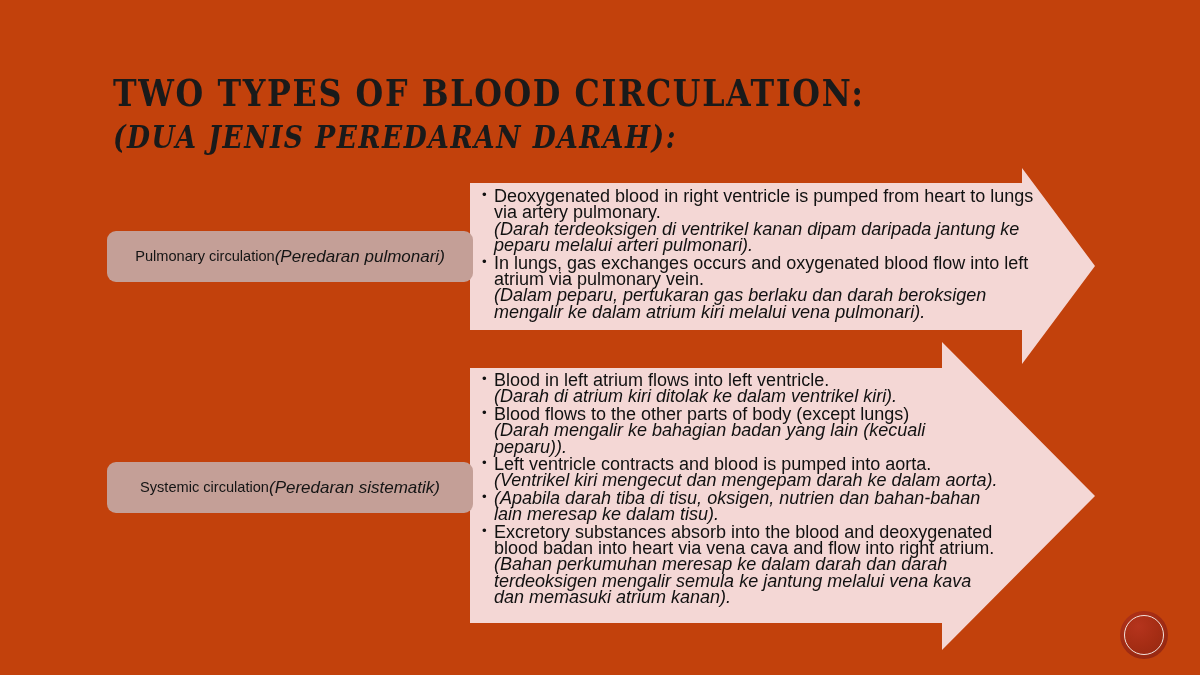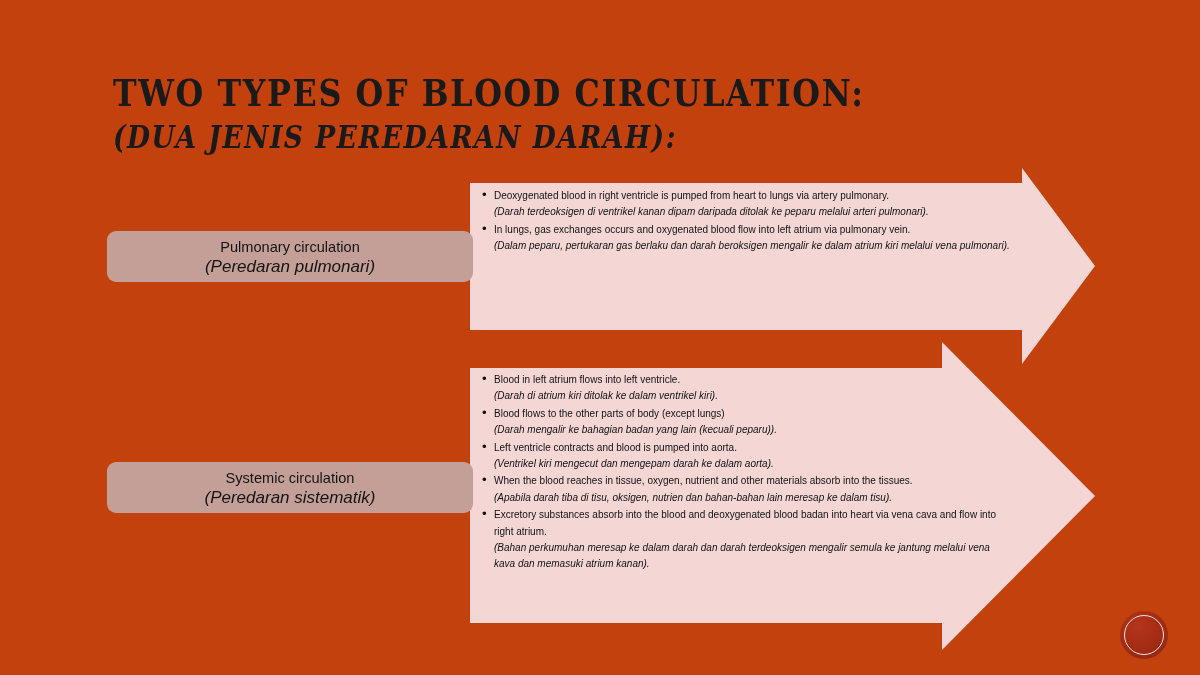--- a/index.html
+++ b/index.html
@@ -56,21 +56,21 @@
   .arrow-shape {
     position: absolute;
     left: 0;
     top: 0;
     width: 100%;
     height: 100%;
   }
   .arrow-text {
     position: absolute;
     color: #111111;
-    font-size: 10px;
+    font-size: 18px;
     line-height: 16.4px;
   }
   ul.bullets {
     list-style: none;
     margin: 0;
     padding: 0;
   }
   ul.bullets > li {
     position: relative;
     padding-left: 12px;
@@ -91,21 +91,21 @@
     display: block;
     font-style: italic;
   }
 
   
   .label-box {
     position: absolute;
     background: #c49f97;
     border-radius: 9px;
     display: flex;
-    flex-direction: column;
+    flex-direction: row;
     align-items: center;
     justify-content: center;
     color: #141414;
   }
   .label-en {
     font-size: 14.6px;
     line-height: 19px;
   }
   .label-ms {
     font-size: 17px;
@@ -145,21 +145,21 @@
   </div>
 
   <div class="arrow-wrap" style="left:470px; top:168px; width:625px; height:196px;">
     <svg class="arrow-shape" viewBox="0 0 625 196" preserveAspectRatio="none">
       <polygon points="0,15 552,15 552,0 625,98 552,196 552,162 0,162" fill="#f4d7d5"></polygon>
     </svg>
     <div class="arrow-text" style="left:12px; top:20px; width:558px;">
       <ul class="bullets">
         <li>
           <span class="en">Deoxygenated blood in right ventricle is pumped from heart to lungs via artery pulmonary.</span>
-          <span class="ms">(Darah terdeoksigen di ventrikel kanan dipam daripada ditolak ke peparu melalui arteri pulmonari).</span>
+          <span class="ms">(Darah terdeoksigen di ventrikel kanan dipam daripada jantung ke peparu melalui arteri pulmonari).</span>
         </li>
         <li>
           <span class="en">In lungs, gas exchanges occurs and oxygenated blood flow into left atrium via pulmonary vein.</span>
           <span class="ms">(Dalam peparu, pertukaran gas berlaku dan darah beroksigen mengalir ke dalam atrium kiri melalui vena pulmonari).</span>
         </li>
       </ul>
     </div>
   </div>
 
   <div class="arrow-wrap" style="left:470px; top:342px; width:625px; height:308px;">
@@ -174,21 +174,20 @@
         </li>
         <li>
           <span class="en">Blood flows to the other parts of body (except lungs)</span>
           <span class="ms">(Darah mengalir ke bahagian badan yang lain (kecuali peparu)).</span>
         </li>
         <li>
           <span class="en">Left ventricle contracts and blood is pumped into aorta.</span>
           <span class="ms">(Ventrikel kiri mengecut dan mengepam darah ke dalam aorta).</span>
         </li>
         <li>
-          <span class="en">When the blood reaches in tissue, oxygen, nutrient and other materials absorb into the tissues.</span>
           <span class="ms">(Apabila darah tiba di tisu, oksigen, nutrien dan bahan-bahan lain meresap ke dalam tisu).</span>
         </li>
         <li>
           <span class="en">Excretory substances absorb into the blood and deoxygenated blood badan into heart via vena cava and flow into right atrium.</span>
           <span class="ms">(Bahan perkumuhan meresap ke dalam darah dan darah terdeoksigen mengalir semula ke jantung melalui vena kava dan memasuki atrium kanan).</span>
         </li>
       </ul>
     </div>
   </div>
 

